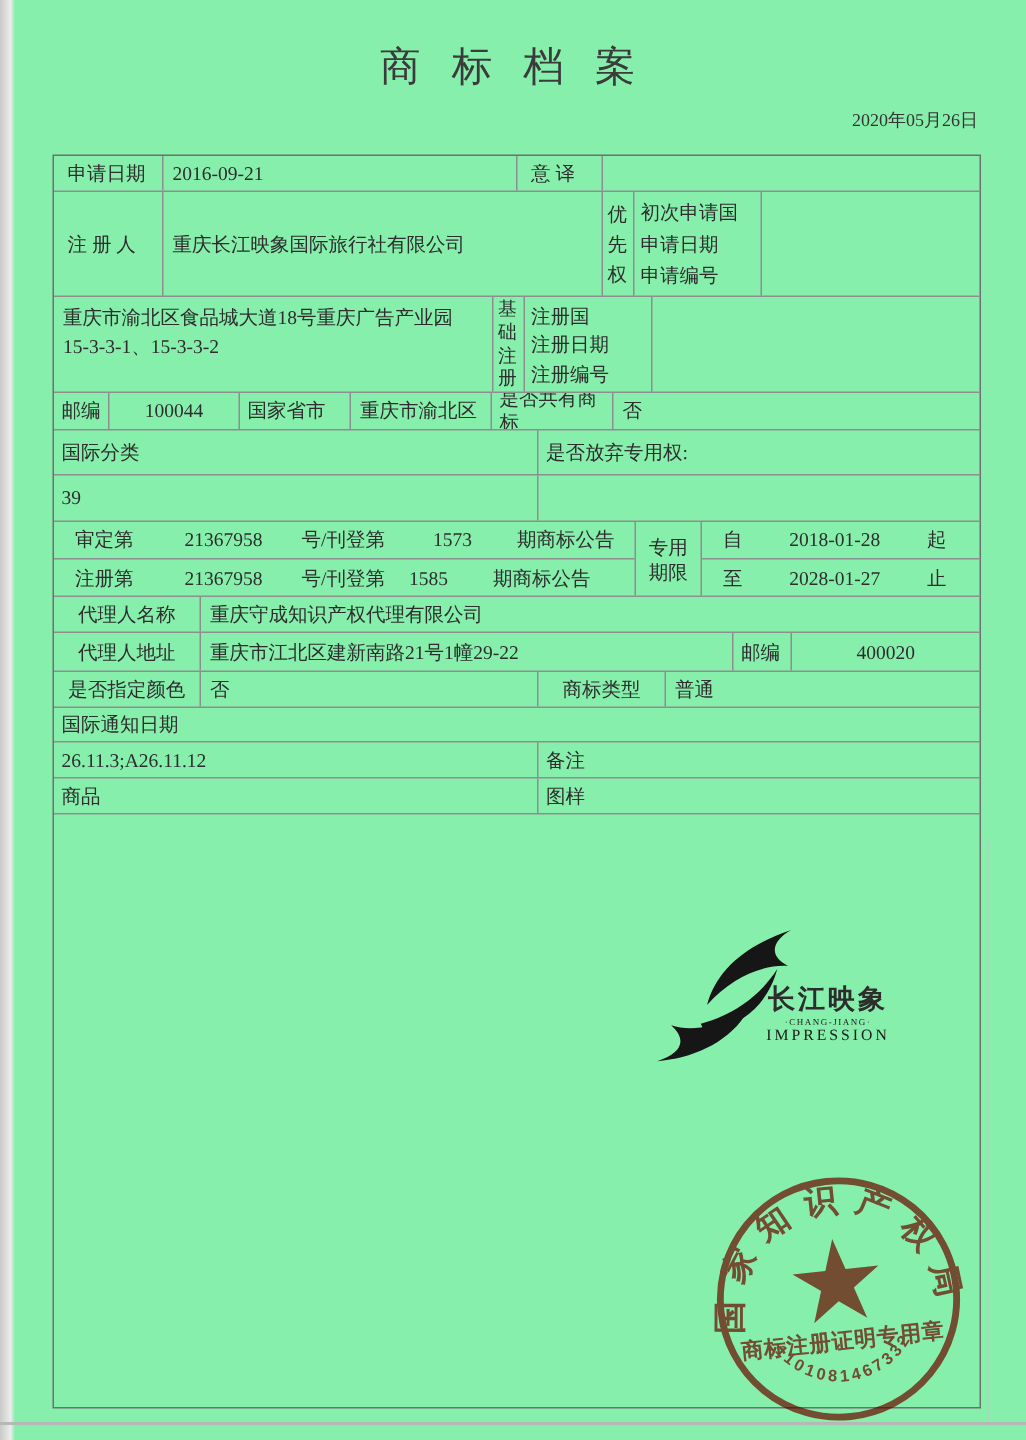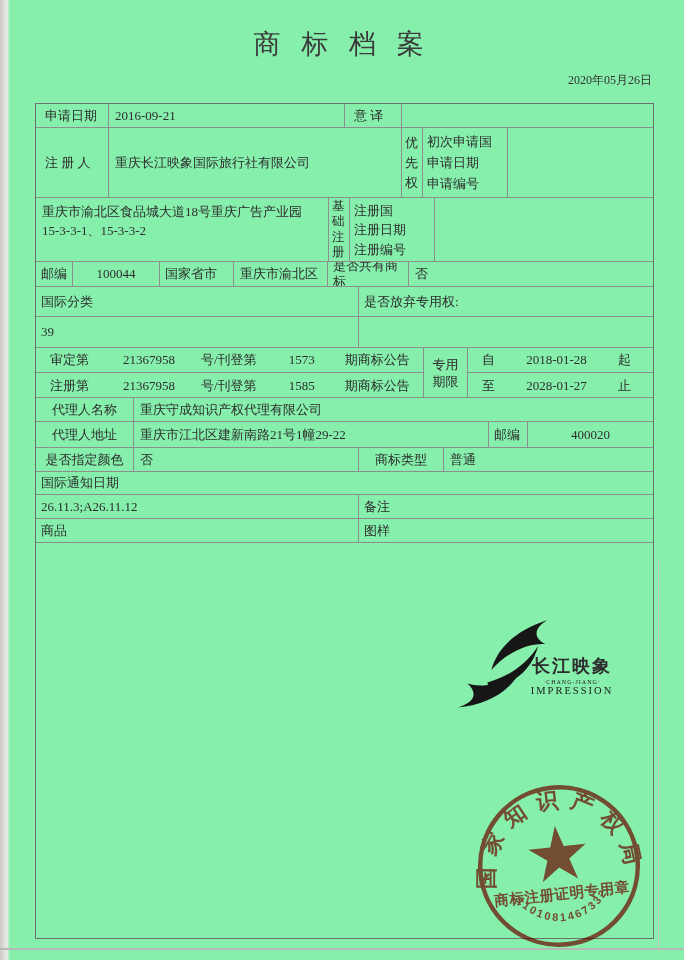--- a/index.html
+++ b/index.html
@@ -34,21 +34,21 @@
   .vb span{line-height:15.5px;font-size:12.5px;}
   .itemcol{flex-direction:column;justify-content:space-evenly;align-items:flex-start;padding:2px 4px;}
   .itemcol div{line-height:19px;}
   .wrap2{display:block;width:28px;word-break:break-all;line-height:17px;text-align:center;margin:0 auto;}
   .gazrow{align-items:center;}
   .gazrow span{white-space:nowrap;}
   .spread{align-items:center;justify-content:space-between;padding:0 22px 0 14px;}
   .goods{display:block;padding:4px 6px;line-height:15.5px;}
   .sample-area{position:relative;padding:0;}
   .addr2{display:block;padding:4px 6px;line-height:19px;}
-  .logo{position:absolute;left:456px;top:614px;width:180px;height:110px;}
+  .logo{position:absolute;left:436px;top:614px;width:180px;height:110px;}
   .logo-mark{position:absolute;left:0;top:4px;}
   .logo-text{position:absolute;left:60px;top:40px;width:112px;text-align:center;}
   .logo-cn{font-size:18px;font-weight:bold;letter-spacing:2px;white-space:nowrap;}
   .logo-py{font-size:6px;letter-spacing:1px;margin-top:1px;white-space:nowrap;color:#222;}
   .logo-en{font-size:10.5px;letter-spacing:2px;margin-top:0px;white-space:nowrap;color:#1a1a1a;}
   .stamp{position:absolute;left:472px;top:779px;width:174px;height:174px;
          transform:rotate(-6deg);mix-blend-mode:multiply;opacity:.93;}
 </style>
 </head>
 <body>
@@ -126,21 +126,21 @@
           <span style="margin-left:14px">审定第</span>
           <span style="margin-left:34px">21367958</span>
           <span style="margin-left:26px">号/刊登第</span>
           <span style="margin-left:32px">1573</span>
           <span style="margin-left:30px">期商标公告</span>
         </div>
         <div class="subrow gazrow" style="height:25px">
           <span style="margin-left:14px">注册第</span>
           <span style="margin-left:34px">21367958</span>
           <span style="margin-left:26px">号/刊登第</span>
-          <span style="margin-left:32px">1585</span>
+          <span style="margin-left:16px">1585</span>
           <span style="margin-left:30px">期商标公告</span>
         </div>
       </div>
       <div class="cell ctr" style="width:44px">
         <span class="wrap2">专用期限</span>
       </div>
       <div class="vgroup grow">
         <div class="subrow spread" style="height:25px">
           <span>自</span>
           <span>2018-01-28</span>

